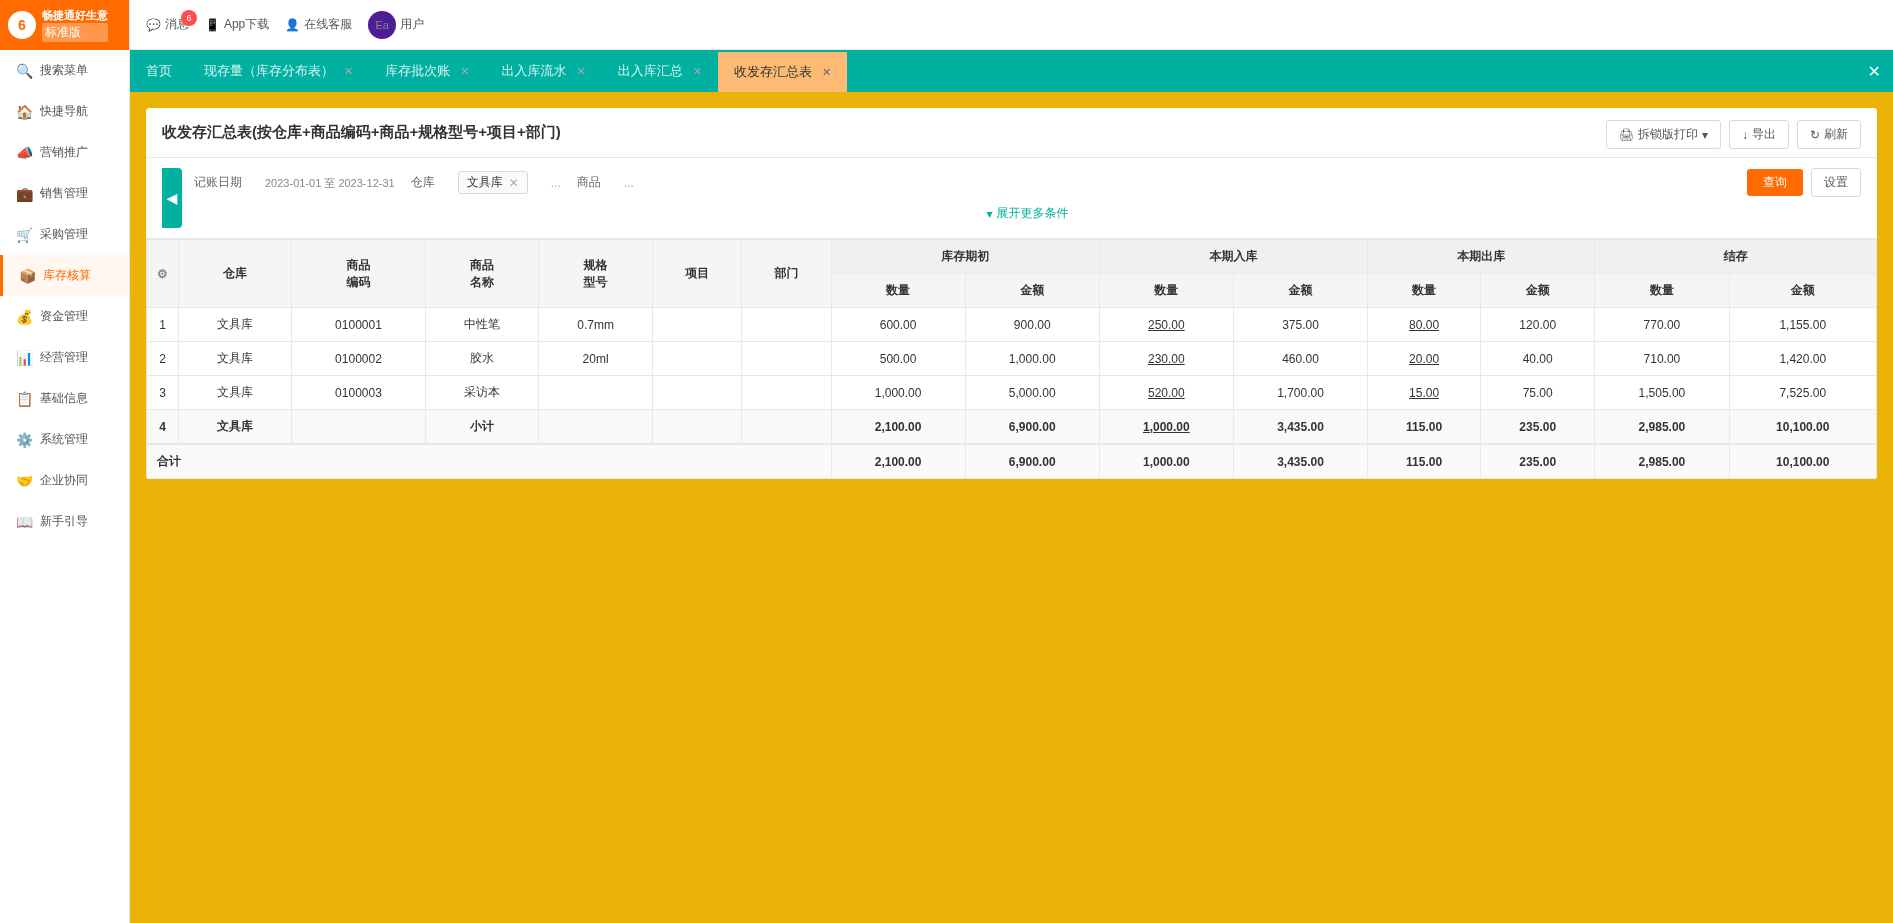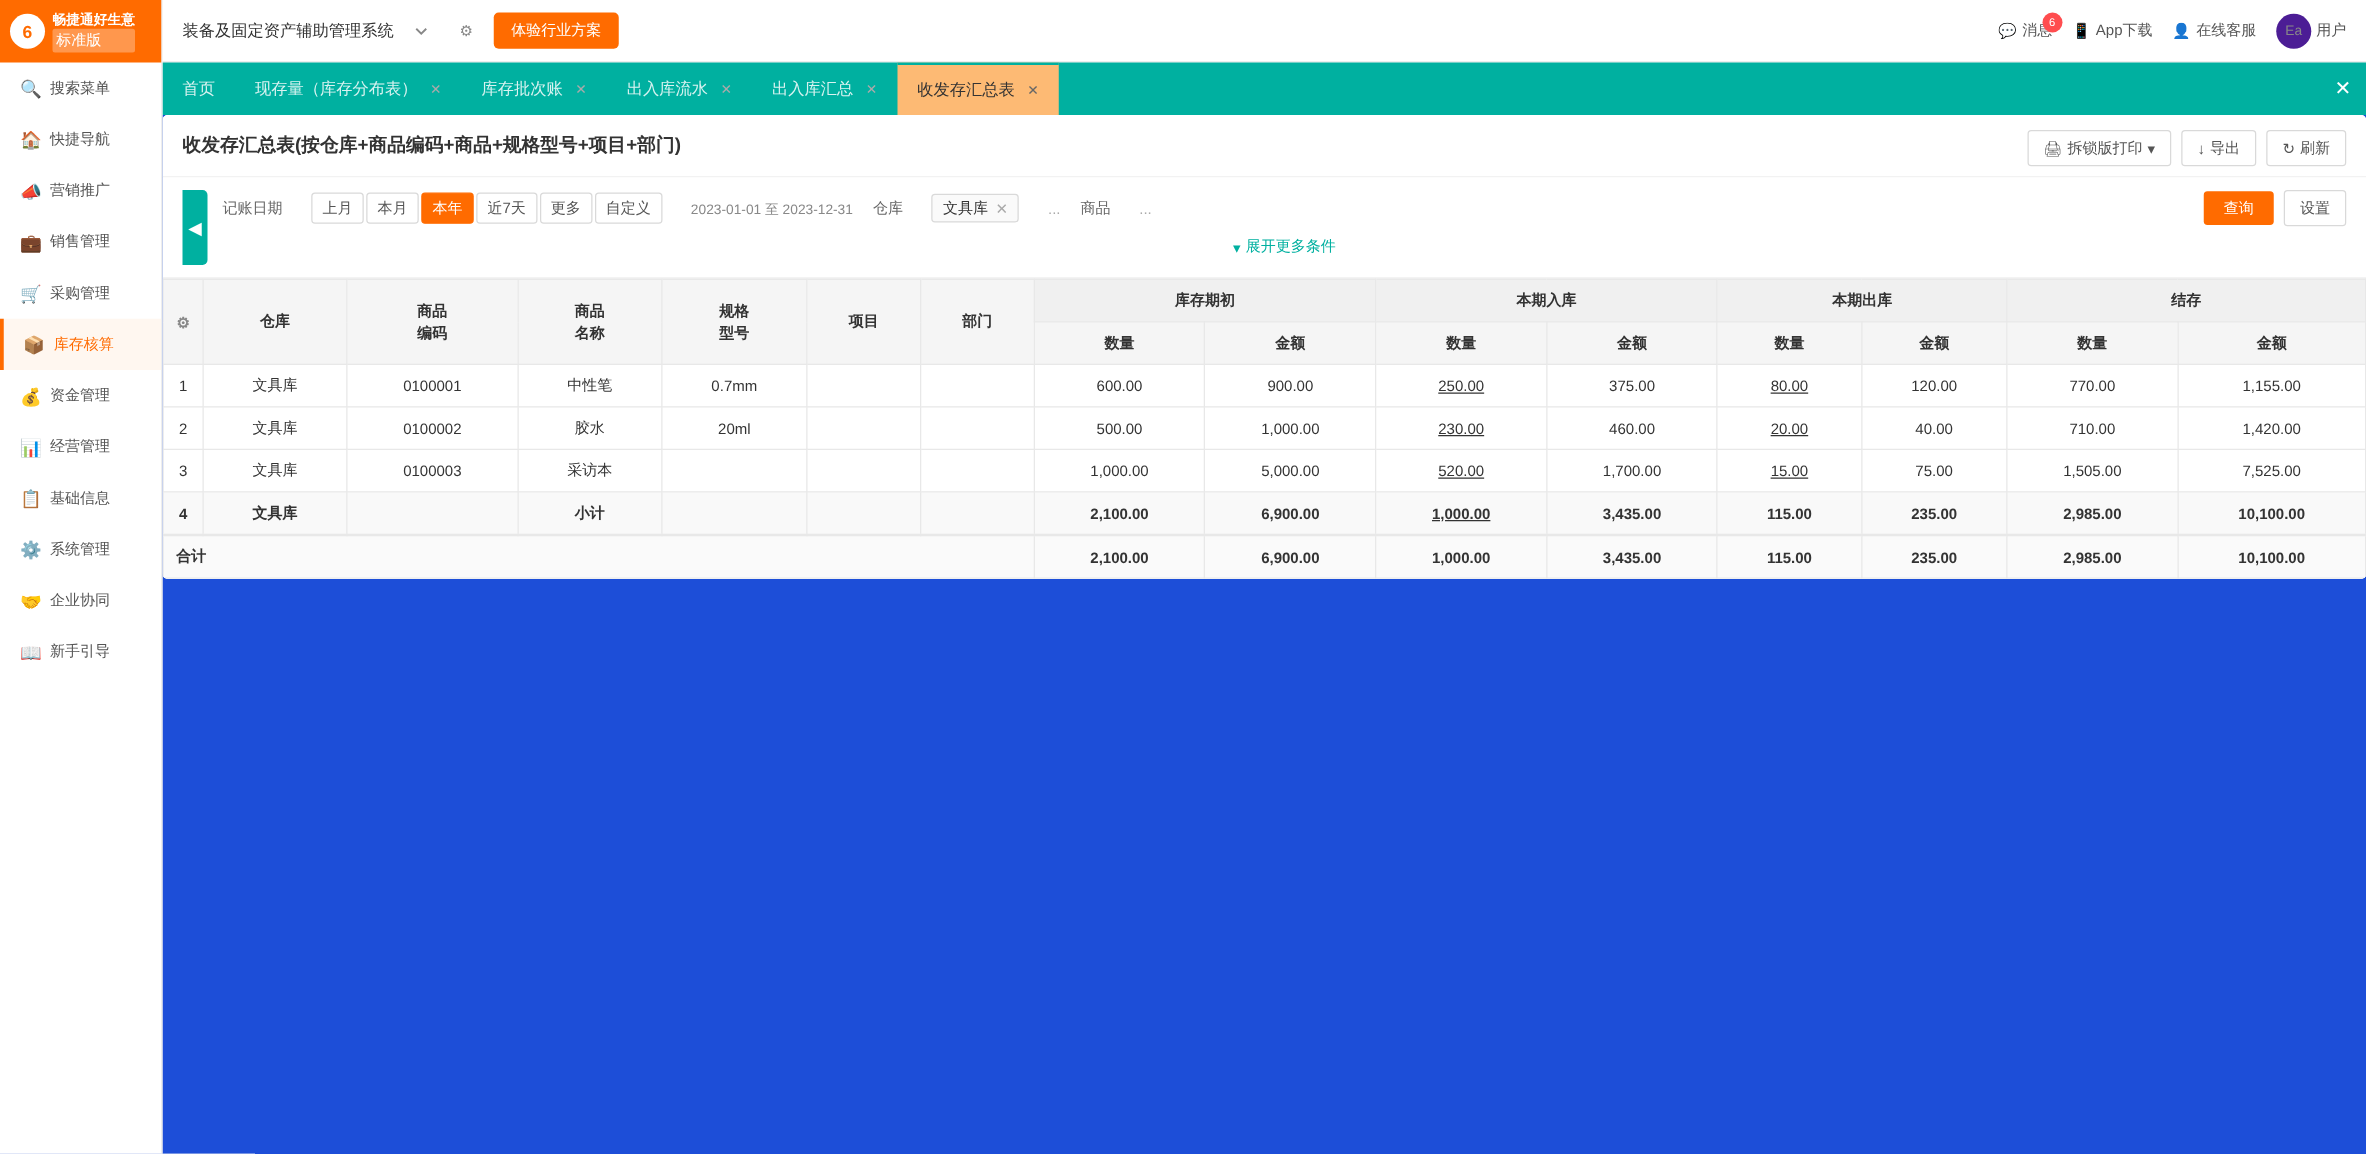--- a/index.html
+++ b/index.html
@@ -36,21 +36,21 @@
 
     
     .tab-bar { background: #00b0a0; display: flex; align-items: center; padding: 0; height: 42px; overflow: hidden; }
     .tab-item { display: flex; align-items: center; gap: 6px; padding: 0 16px; height: 42px; cursor: pointer; color: rgba(255,255,255,0.85); font-size: 13px; white-space: nowrap; transition: background 0.2s; }
     .tab-item.active { background: #fdba74; color: #333; border-top: 2px solid #00b0a0; }
     .tab-item .tab-close { color: #aaa; font-size: 11px; margin-left: 4px; }
     .tab-item.active .tab-close { color: #666; }
     .tab-close-main { color: #fff; margin-left: auto; padding: 0 12px; cursor: pointer; font-size: 16px; }
 
     
-    .page-area { flex: 1; overflow-y: auto; background: #1d4ed8; }
+    .page-area { flex: 1; overflow-y: auto; padding: 16px; background: #eab308; }
 
     
     .page-header { background: #fff; border-radius: 4px 4px 0 0; padding: 12px 16px 8px; border-bottom: 1px solid #e8e8e8; }
     .page-title { font-size: 15px; font-weight: 600; color: #333; margin-bottom: 4px; }
     .filter-section { display: flex; align-items: center; gap: 23px; }
     .filter-label { color: #666; font-size: 12px; white-space: nowrap; }
     .filter-btn { padding: 3px 8px; border-radius: 3px; cursor: pointer; font-size: 12px; color: #555; border: 1px solid #d9d9d9; background: #fff; }
     .filter-btn.active { background: #ff6b00; color: #fff; border-color: #ff6b00; }
     .filter-date { font-size: 11px; color: #888; margin-top: 2px; }
     .filter-tag { display: flex; align-items: center; gap: 4px; border: 1px solid #d9d9d9; padding: 2px 8px; border-radius: 3px; background: #fafafa; font-size: 12px; }
@@ -152,30 +152,20 @@
       <div class="sidebar-item">
         <span class="s-icon">📖</span>
         <span class="s-label">新手引导</span>
       </div>
     </div>
   </div>
 
   <div class="main-content">
 
     <div class="topbar">
-      <div class="topbar-left">
-        <span class="topbar-system">装备及固定资产辅助管理系统</span>
-        <div class="topbar-dropdown">
-          <svg width="12" height="12" viewBox="0 0 12 12">
-              <path d="M2 4l4 4 4-4" stroke="#888" stroke-width="1.5" fill="none"></path>
-            </svg>
-        </div>
-        <div class="topbar-settings">⚙</div>
-        <div class="topbar-trial">体验行业方案</div>
-      </div>
       <div class="topbar-right">
         <div class="topbar-icon-item">
           <span>💬</span>
           <span>消息</span>
           <span class="badge">6</span>
         </div>
         <div class="topbar-icon-item">
           <span>📱</span>
           <span>App下载</span>
         </div>
@@ -240,28 +230,20 @@
             </div>
           </div>
         </div>
 
         <div style="background:#fff; padding:10px 16px; border-bottom:1px solid #e8e8e8; display:flex; align-items:flex-start; gap:0;">
           <div class="collapse-arrow">◀</div>
           <div style="flex:1; padding-left:12px;">
             <div style="display:flex; align-items:center; gap:16px; flex-wrap:wrap; margin-bottom:4px;">
               <div class="filter-section">
                 <span class="filter-label">记账日期</span>
-                <div style="display:flex; align-items:center; gap:2px;">
-                  <button class="filter-btn">上月</button>
-                  <button class="filter-btn">本月</button>
-                  <button class="filter-btn active">本年</button>
-                  <button class="filter-btn">近7天</button>
-                  <button class="filter-btn">更多</button>
-                  <button class="filter-btn">自定义</button>
-                </div>
                 <div class="filter-date">2023-01-01 至 2023-12-31</div>
               </div>
               <div class="filter-section">
                 <span class="filter-label">仓库</span>
                 <div class="filter-tag">
                   <span>文具库</span>
                   <span class="remove">✕</span>
                 </div>
                 <span class="filter-ellipsis">...</span>
               </div>

